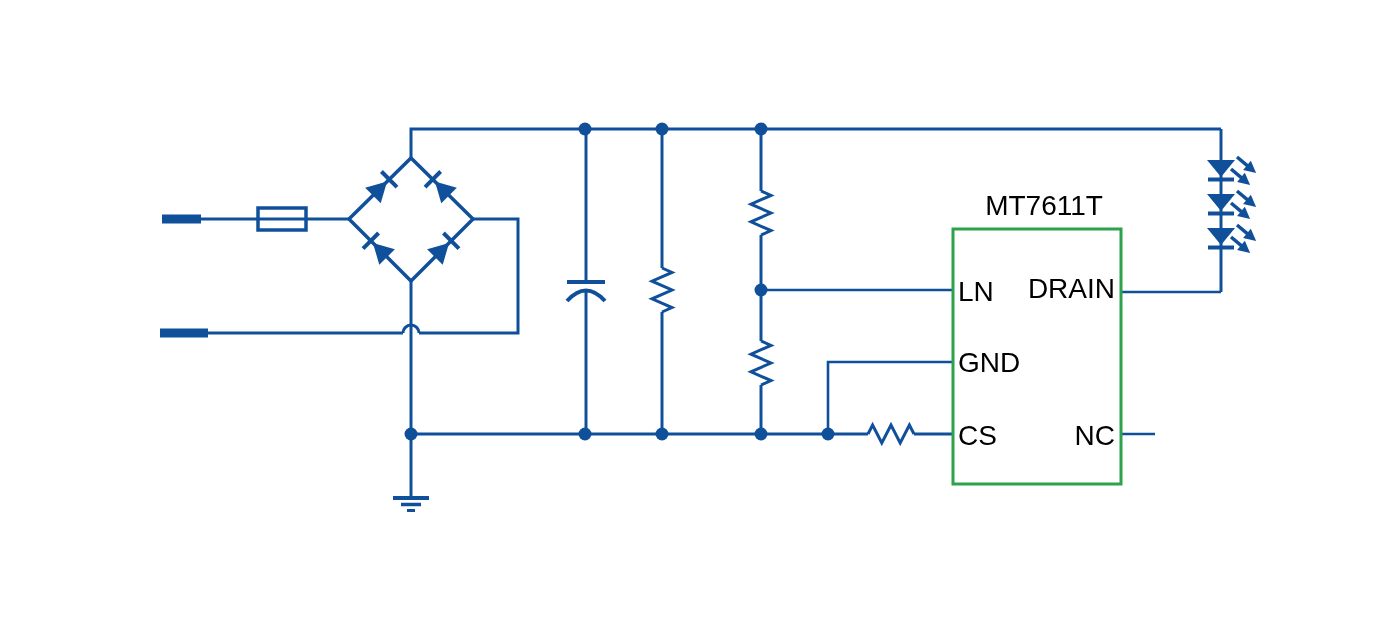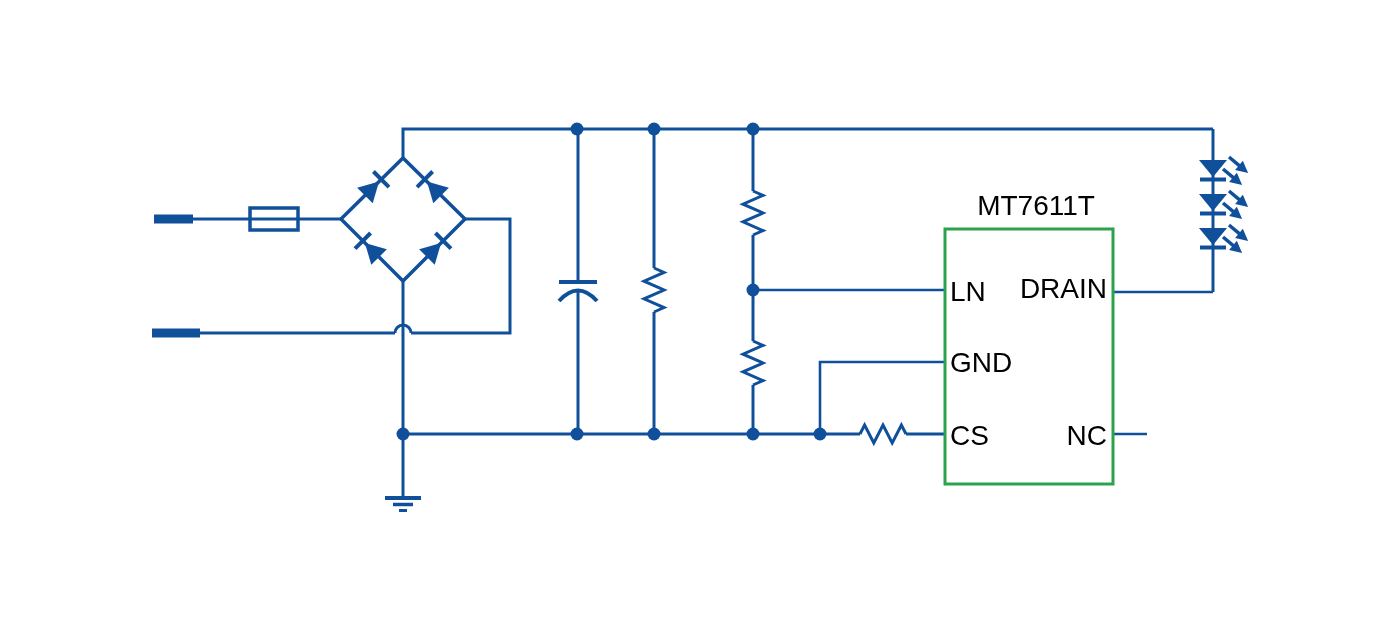--- a/index.html
+++ b/index.html
@@ -7,20 +7,21 @@
     padding: 0;
     background: var(--color-background, #ffffff);
     font-family: "Liberation Sans", sans-serif;
   }
   .stage {
     position: relative;
     width: 1312px;
     height: 636px;
     background: var(--color-background, #ffffff);
     overflow: hidden;
+    margin-left: 8px;
   }
   svg { display: block; }
 
   .wire {
     stroke: var(--color-wire, #10509b);
     stroke-width: 3;
     fill: none;
   }
   .wire-thin { stroke-width: 2.6; }
   .wire-thick { stroke-width: 3.5; }

